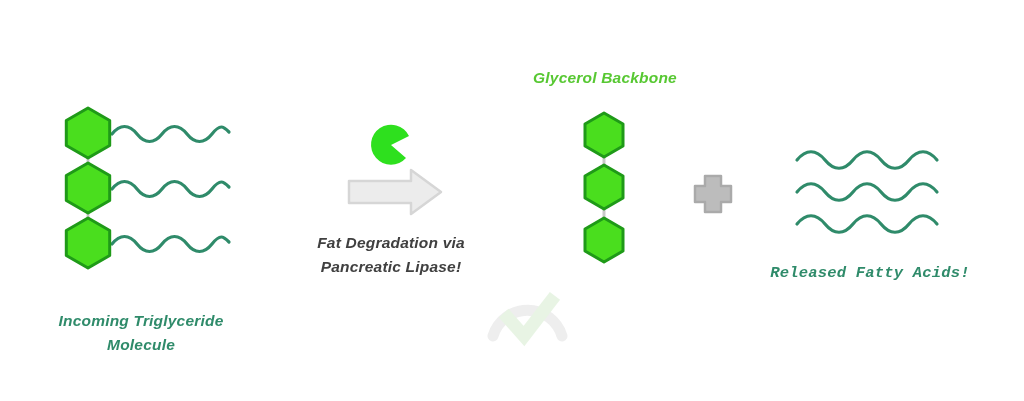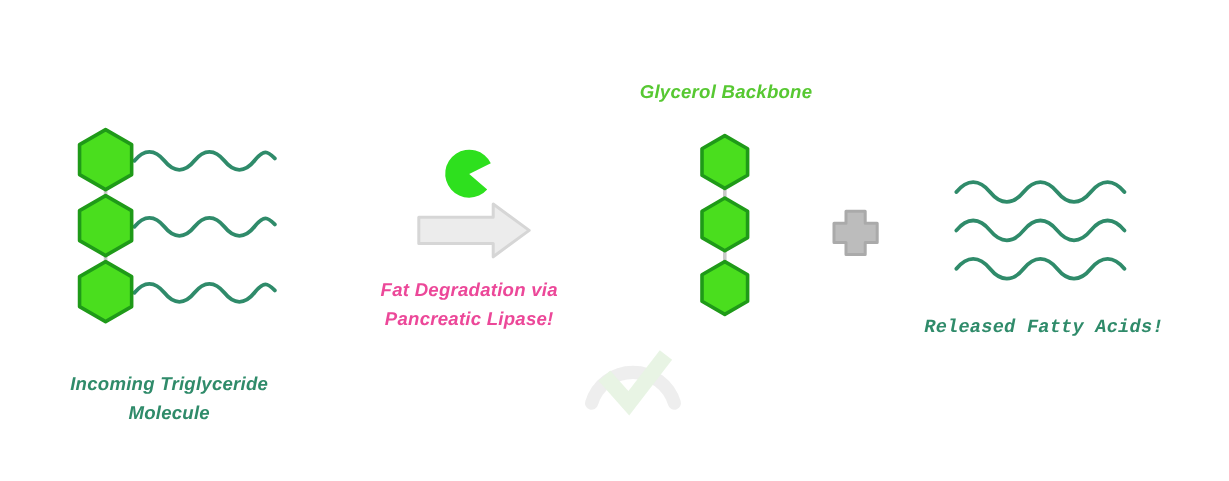--- a/index.html
+++ b/index.html
@@ -28,21 +28,21 @@
     position: absolute;
     font-style: italic;
     font-weight: bold;
     text-align: center;
     line-height: 1.55;
     white-space: pre-line;
     letter-spacing: 0.2px;
   }
   .lbl-teal { color: #2f8b6a; }
   .lbl-green { color: #57c832; }
-  .lbl-gray { color: #ec4899; }
+  .lbl-gray { color: #404040; }
 
   #label-triglyceride {
     left: 30px;
     top: 309px;
     width: 222px;
     font-size: 15.5px;
   }
   #label-glycerol {
     left: 500px;
     top: 66px;

